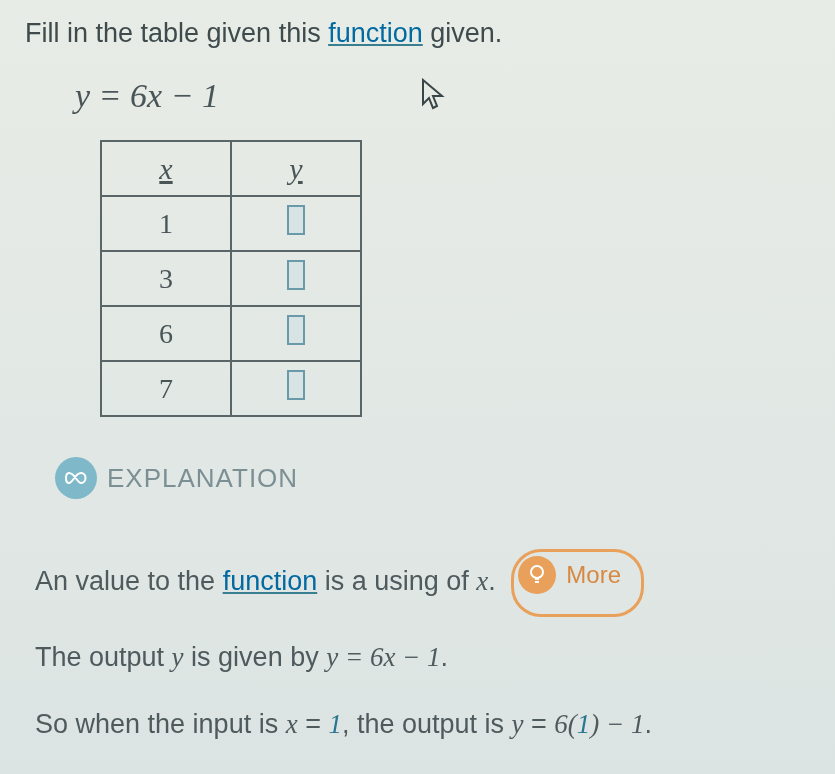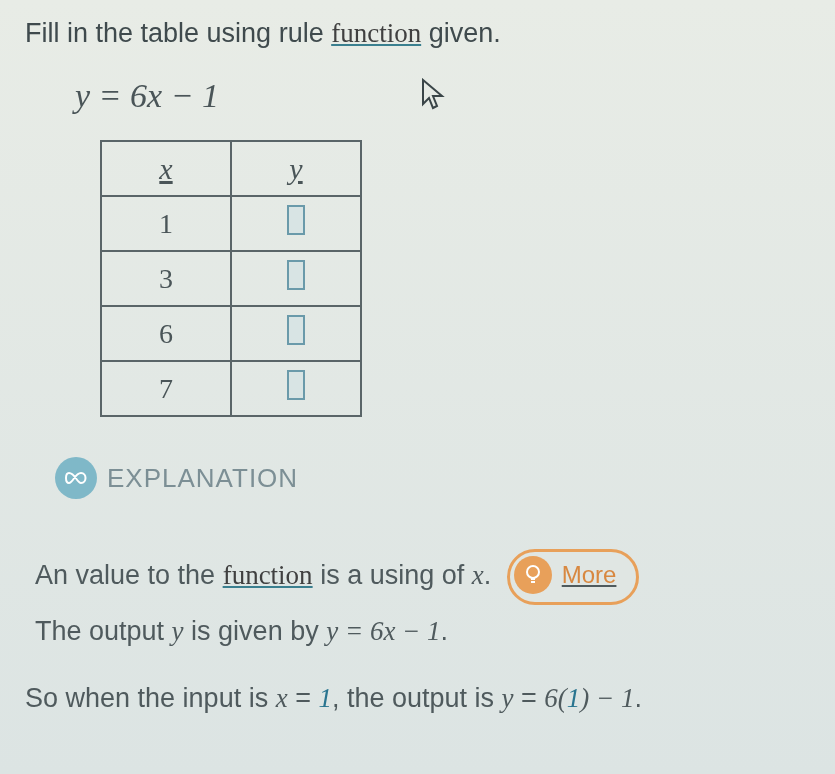--- a/index.html
+++ b/index.html
@@ -12,24 +12,23 @@
       color: #4a5558;
       position: relative;
       overflow: hidden;
     }
     .instruction {
       font-size: 27px;
       color: #3f4a4d;
       margin-bottom: 28px;
     }
     .function-link {
-      color: #404040;
+      color: #0369a1;
       text-decoration: underline;
       text-decoration-color: #3a7f8f;
-      font-family: Liberation Serif, serif;
     }
     .equation {
       font-size: 34px;
       font-style: italic;
       font-family: 'Times New Roman', serif;
       color: #4a5558;
       margin-left: 50px;
       margin-bottom: 25px;
     }
     .cursor-icon {
@@ -95,59 +94,59 @@
     }
     .exp-italic {
       font-style: italic;
       font-family: 'Times New Roman', serif;
     }
     .more-btn {
       display: inline-flex;
       align-items: center;
       border: 3px solid #e8a05a;
       border-radius: 30px;
-      padding: 4px 20px 8px 4px;
+      padding: 4px 20px 20px 4px;
       gap: 10px;
       vertical-align: middle;
       margin-left: 8px;
       background: #e0e6e3;
-      text-decoration: underline;
     }
     .more-bulb {
       width: 38px;
       height: 38px;
       background: #e8a05a;
       border-radius: 50%;
       display: flex;
       align-items: center;
       justify-content: center;
       color: #fff;
     }
     .more-label {
       color: #d88840;
       font-size: 24px;
     }
     .exp-line2 {
-      margin-top: 6px;
+      margin-top: 20px;
       margin-bottom: 30px;
     }
     .so-line {
       font-size: 27px;
       color: #4f5a5d;
+      margin-left: 10px;
     }
     .blue-num {
       color: #2a7590;
       font-family: 'Times New Roman', serif;
     }
   </style>
 </head>
 <body>
 
 <div class="instruction">
-  <span>Fill in the table using rule </span><span class="function-link">function</span><span> given.</span>
+  <span>Fill in the table given this </span><span class="function-link">function</span><span> given.</span>
 </div>
 
 <div class="equation">y = 6x − 1</div>
 
 <div class="cursor-icon">
   <svg width="28" height="34" viewBox="0 0 28 34">
     <path d="M3 2 L3 26 L9 20 L13 30 L17 28 L13 18 L22 18 Z" fill="none" stroke="#3a4548" stroke-width="2"></path>
   </svg>
 </div>
 

